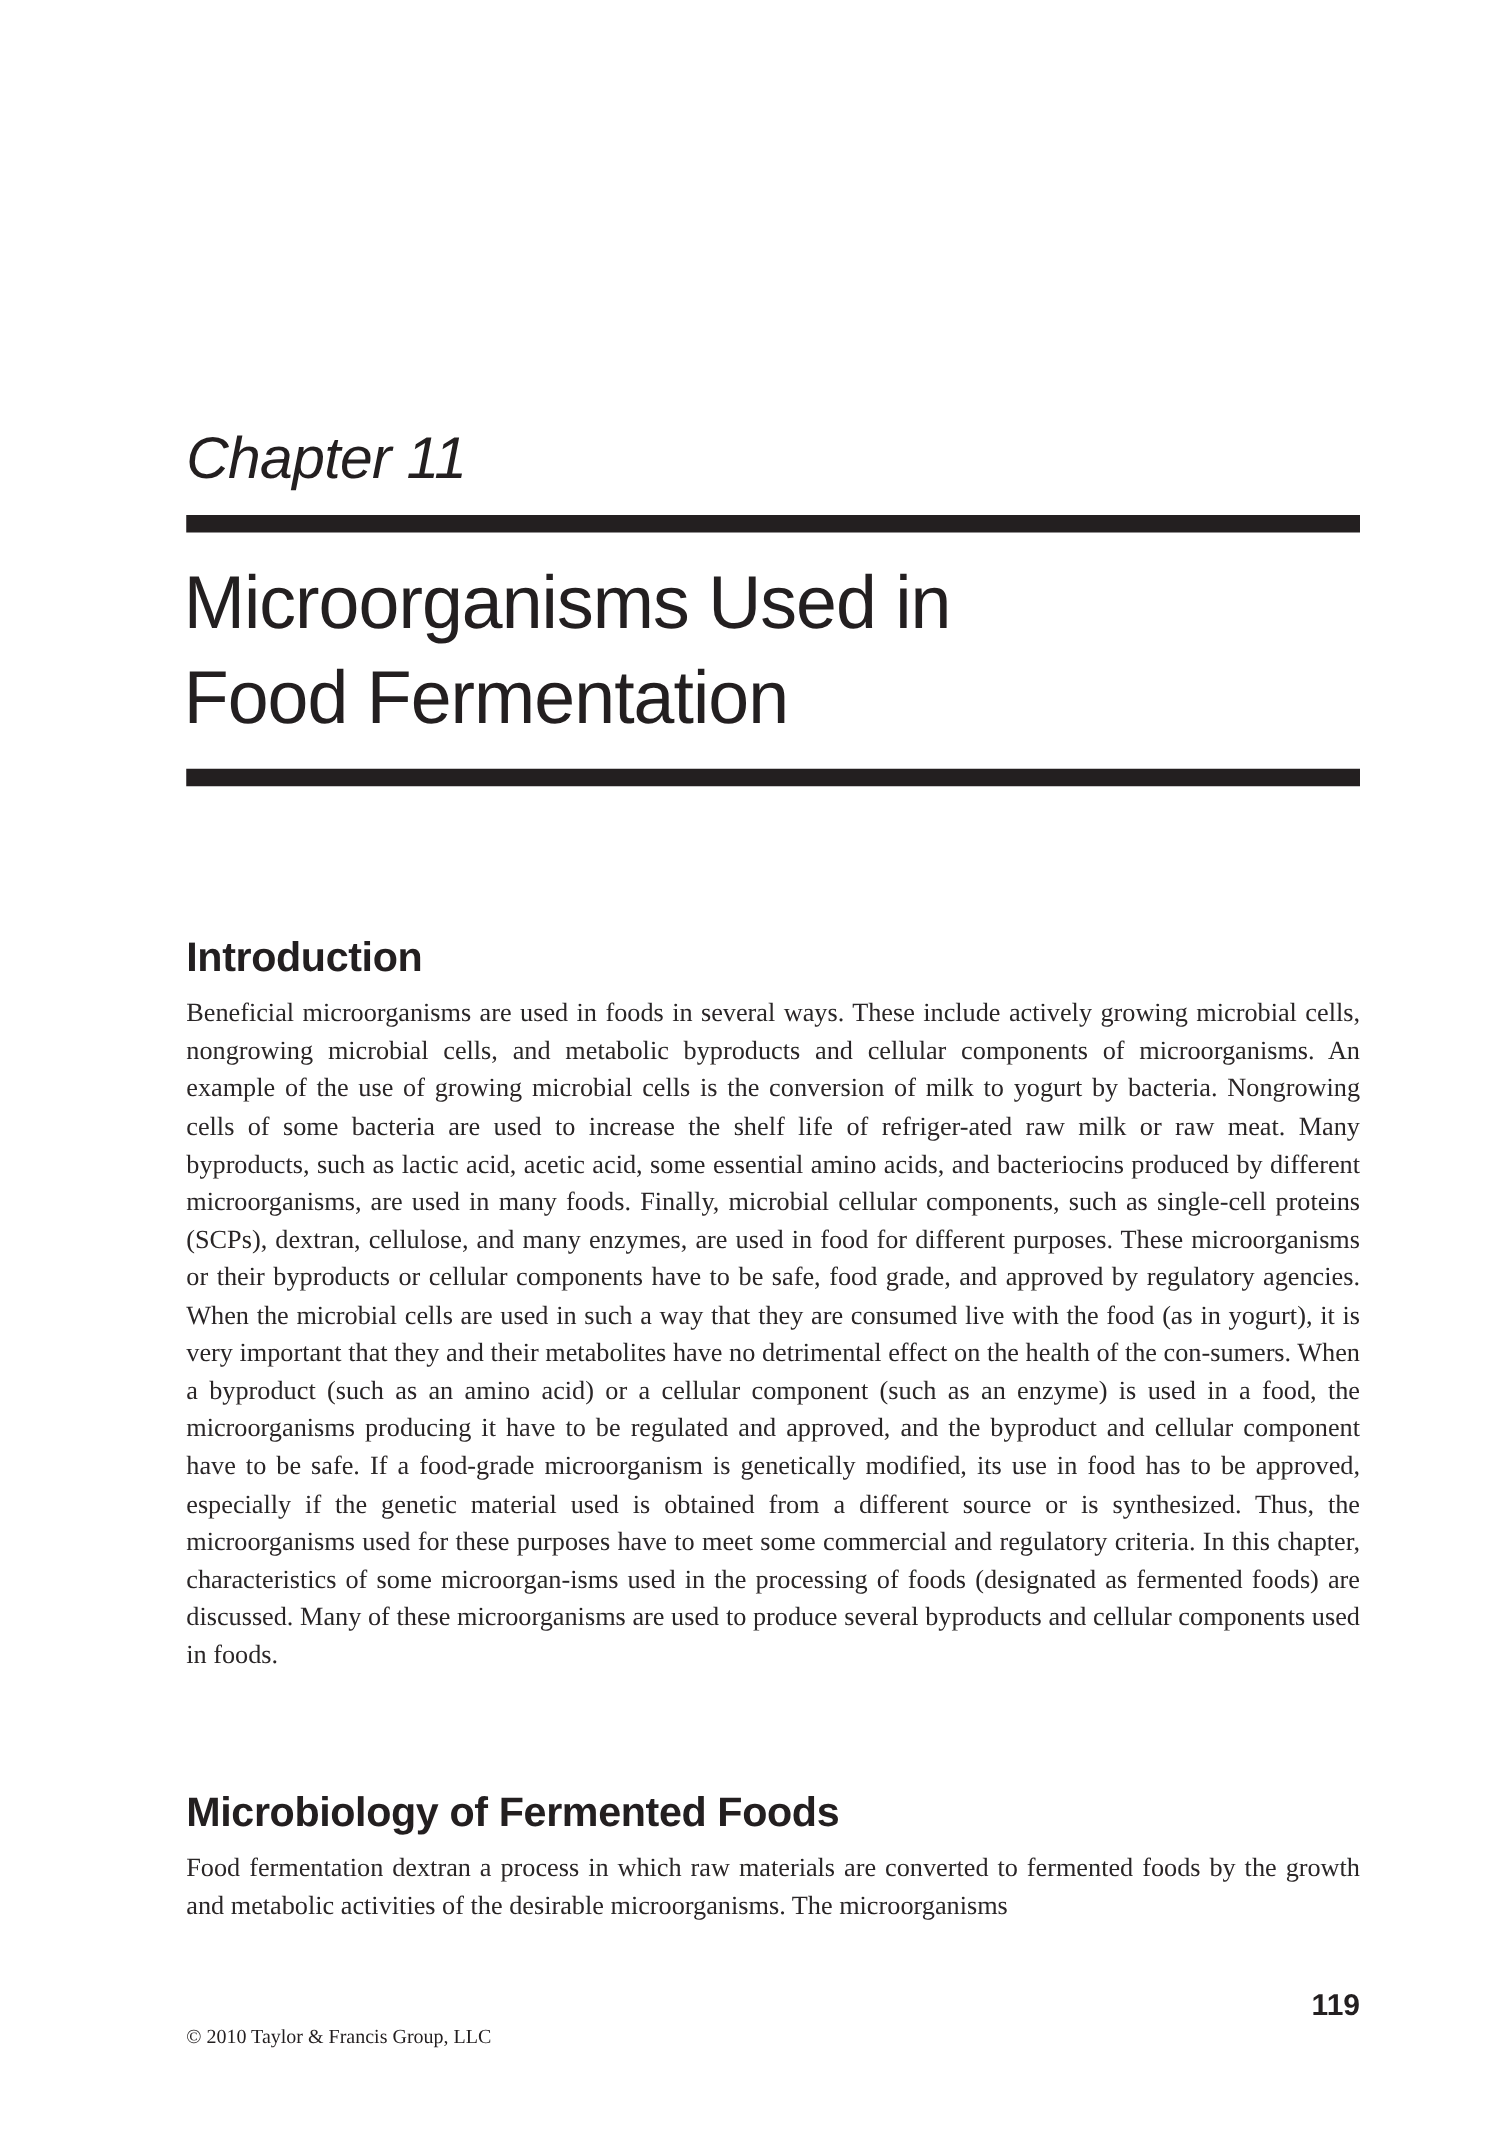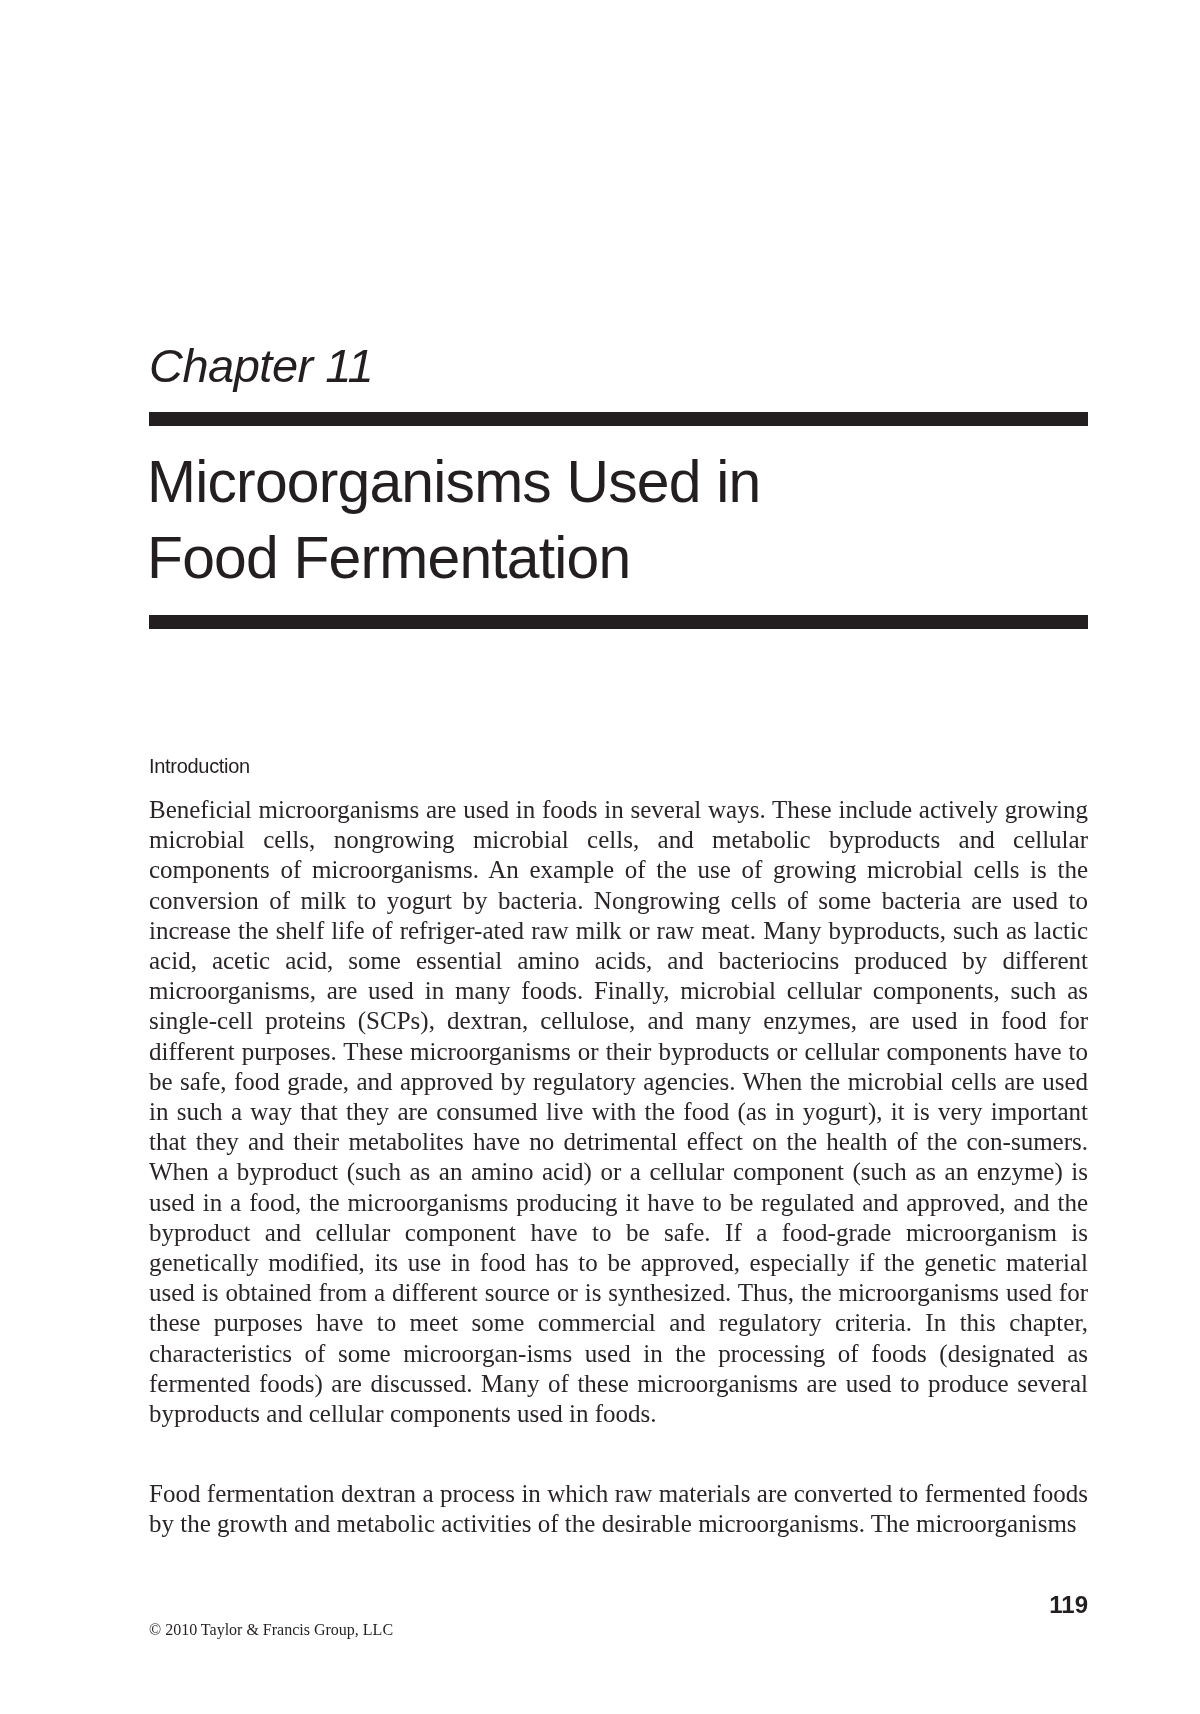--- a/index.html
+++ b/index.html
@@ -14,26 +14,26 @@
     .rule.top { top: 396px; }
     .rule.bottom { top: 599px; }
     .chapter-title {
       position: absolute; left: 127px; top: 428px; width: 960px;
       font-family: "Liberation Sans", sans-serif; font-weight: normal;
       font-size: 60px; line-height: 76px; letter-spacing: -0.8px; margin: 0;
       transform: scaleX(0.98); transform-origin: left top;
     }
     .section-heading {
       position: absolute; left: 129px; margin: 0;
-      font-family: "Liberation Sans", sans-serif; font-weight: normal;
-      font-size: 20px; line-height: 34px; letter-spacing: -0.3px;
+      font-family: "Liberation Sans", sans-serif; font-weight: bold;
+      font-size: 33px; line-height: 34px; letter-spacing: -0.3px;
     }
     .body-text {
       position: absolute; left: 129px; width: 939px; margin: 0;
-      font-family: "Liberation Serif", serif; font-size: 25px;
+      font-family: "Liberation Serif", serif; font-size: 21px;
       line-height: 30.2px; text-align: justify; color: #2a2627;
     }
     .page-number {
       position: absolute; right: 132px; top: 1575px;
       font-family: "Liberation Sans", sans-serif; font-weight: bold; font-size: 24px;
     }
     .copyright {
       position: absolute; left: 129px; top: 1605px;
       font-family: Liberation Serif, serif; font-size: 16px;
     }
@@ -46,17 +46,18 @@
   <div class="rule top"></div>
   <h1 class="chapter-title">
     <span>Microorganisms Used in</span><br>
     <span>Food Fermentation</span>
   </h1>
   <div class="rule bottom"></div>
 
   <h2 class="section-heading" style="top:733px;">Introduction</h2>
   <p class="body-text" style="top:779px;">Beneficial microorganisms are used in foods in several ways. These include actively growing microbial cells, nongrowing microbial cells, and metabolic byproducts and cellular components of microorganisms. An example of the use of growing microbial cells is the conversion of milk to yogurt by bacteria. Nongrowing cells of some bacteria are used to increase the shelf life of refriger-ated raw milk or raw meat. Many byproducts, such as lactic acid, acetic acid, some essential amino acids, and bacteriocins produced by different microorganisms, are used in many foods. Finally, microbial cellular components, such as single-cell proteins (SCPs), dextran, cellulose, and many enzymes, are used in food for different purposes. These microorganisms or their byproducts or cellular components have to be safe, food grade, and approved by regulatory agencies. When the microbial cells are used in such a way that they are consumed live with the food (as in yogurt), it is very important that they and their metabolites have no detrimental effect on the health of the con-sumers. When a byproduct (such as an amino acid) or a cellular component (such as an enzyme) is used in a food, the microorganisms producing it have to be regulated and approved, and the byproduct and cellular component have to be safe. If a food-grade microorganism is genetically modified, its use in food has to be approved, especially if the genetic material used is obtained from a different source or is synthesized. Thus, the microorganisms used for these purposes have to meet some commercial and regulatory criteria. In this chapter, characteristics of some microorgan-isms used in the processing of foods (designated as fermented foods) are discussed. Many of these microorganisms are used to produce several byproducts and cellular components used in foods.</p>
 
+  <h2 class="section-heading" style="top:1417px;">Microbiology of Fermented Foods</h2>
   <p class="body-text" style="top:1463px;">Food fermentation dextran a process in which raw materials are converted to fermented foods by the growth and metabolic activities of the desirable microorganisms. The microorganisms</p>
 
   <div class="page-number">119</div>
   <div class="copyright">© 2010 Taylor &amp; Francis Group, LLC</div>
 </div>
 
 </body></html>

